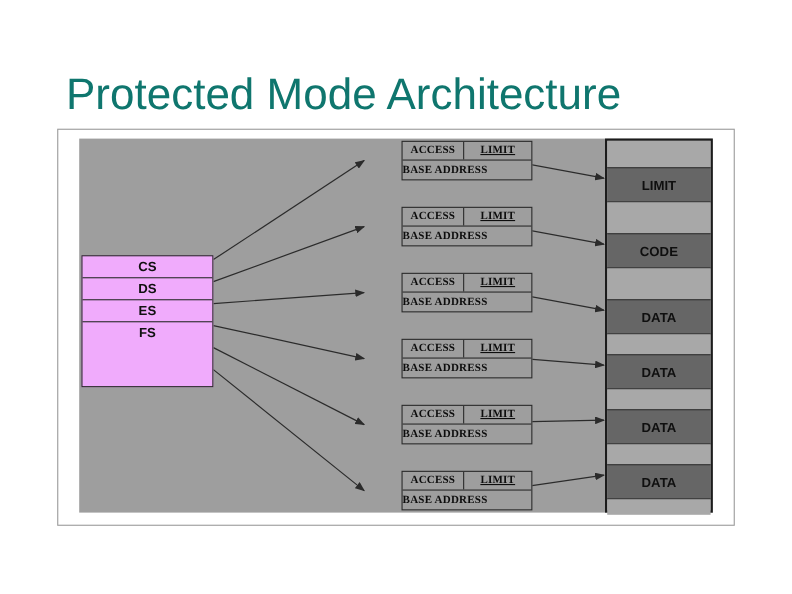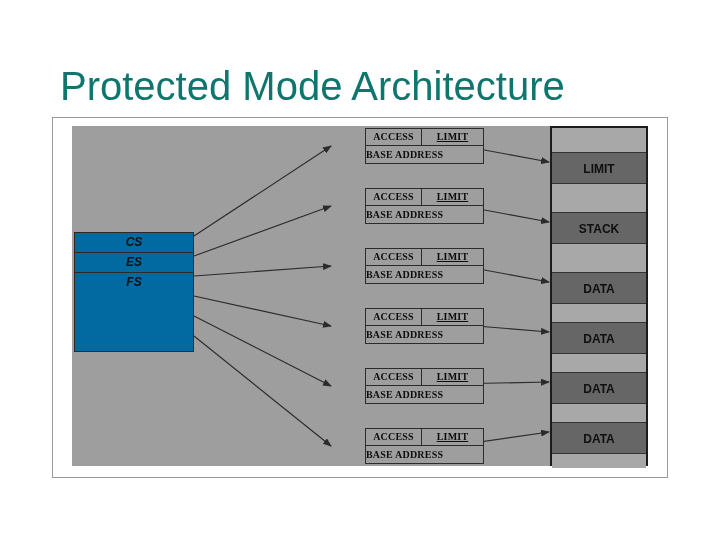--- a/index.html
+++ b/index.html
@@ -75,22 +75,21 @@
 
   
   #register-block {
     position: absolute;
     left: 74px;
     top: 232px;
     width: 120px;
     height: 120px;
     border: 1px solid #2b2b2b;
     box-sizing: border-box;
-    background: #0369a1;
-    font-style: italic;
+    background: #f0abfc;
   }
   .register-row {
     height: 20px;
     line-height: 19px;
     text-align: center;
     font-family: "Liberation Sans", sans-serif;
     font-size: 12px;
     font-weight: bold;
     color: #111111;
     border-bottom: 1px solid #2b2b2b;
@@ -210,20 +209,21 @@
       <line x1="380" y1="78" x2="477" y2="96"></line>
       <line x1="380" y1="138" x2="477" y2="156"></line>
       <line x1="380" y1="198" x2="477" y2="206"></line>
       <line x1="380" y1="258" x2="477" y2="256"></line>
       <line x1="380" y1="320" x2="477" y2="306"></line>
     </g>
   </svg>
 
   <div id="register-block">
     <div class="register-row">CS</div>
+    <div class="register-row">DS</div>
     <div class="register-row">ES</div>
     <div class="register-row">FS</div>
   </div>
 
   <div class="descriptor" style="top:128px">
     <div class="row-top">
       <div class="cell-access">ACCESS</div>
       <div class="cell-limit">LIMIT</div>
     </div>
     <div class="row-base">BASE ADDRESS</div>
@@ -269,21 +269,21 @@
     <div class="row-base">BASE ADDRESS</div>
   </div>
 
   <div id="memory-column">
     <div class="mem-block mem-free" style="top:0px;   height:24px"></div>
     <div class="mem-block mem-used" style="top:24px;  height:32px; line-height:32px">
         <span>LIMIT</span>
       </div>
     <div class="mem-block mem-free" style="top:56px;  height:28px"></div>
     <div class="mem-block mem-used" style="top:84px;  height:32px; line-height:32px">
-        <span>STACK</span>
+        <span>CODE</span>
       </div>
     <div class="mem-block mem-free" style="top:116px; height:28px"></div>
     <div class="mem-block mem-used" style="top:144px; height:32px; line-height:32px">
         <span>DATA</span>
       </div>
     <div class="mem-block mem-free" style="top:176px; height:18px"></div>
     <div class="mem-block mem-used" style="top:194px; height:32px; line-height:32px">
         <span>DATA</span>
       </div>
     <div class="mem-block mem-free" style="top:226px; height:18px"></div>

